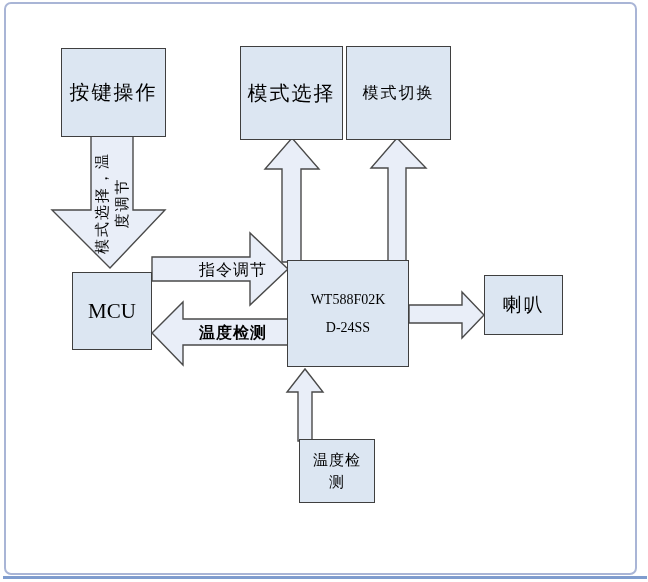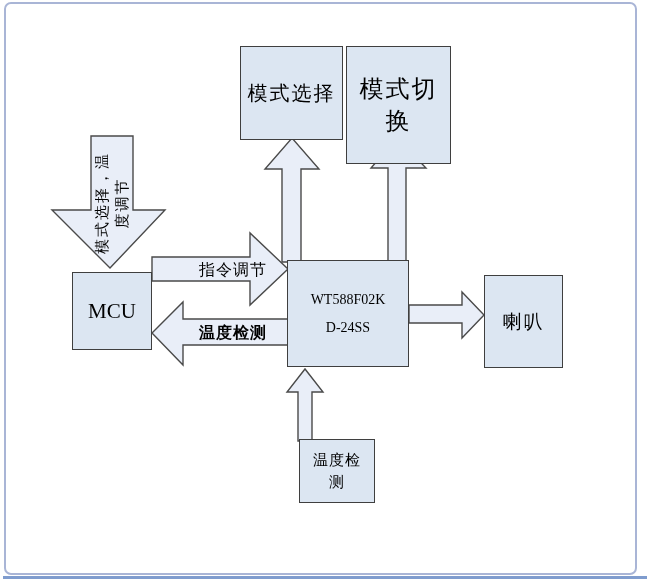--- a/index.html
+++ b/index.html
@@ -16,24 +16,24 @@
   }
   .arrow-layer{position:absolute;left:0;top:0;}
   .arrow-layer polygon{fill:#e9eef8;stroke:#4a4a4a;stroke-width:1.4;stroke-linejoin:miter;}
   .node{
     position:absolute;background:#dce6f2;border:1.5px solid #3f3f3f;
     display:flex;align-items:center;justify-content:center;text-align:center;
     box-sizing:border-box;letter-spacing:2px;line-height:1.35;
   }
   #node-keyops{left:61px;top:48px;width:105px;height:89px;font-size:20px;}
   #node-tempdisplay{left:240px;top:46px;width:103px;height:94px;font-size:20px;}
-  #node-modeswitch{left:346px;top:46px;width:105px;height:118px;font-size:24px;}
+  #node-modeswitch{left:346px;top:46px;width:105px;height:94px;font-size:16px;}
   #node-mcu{left:72px;top:272px;width:80px;height:78px;font-size:21px;letter-spacing:0;}
   #node-chip{left:287px;top:260px;width:122px;height:107px;font-size:14px;letter-spacing:0;line-height:28px;}
-  #node-speaker{left:484px;top:275px;width:79px;height:93px;font-size:19px;}
+  #node-speaker{left:484px;top:275px;width:79px;height:60px;font-size:19px;}
   #node-sensor{left:267px;top:439px;width:76px;height:64px;font-size:15px;letter-spacing:1px;line-height:22px;margin-left:32px;}
   .edge-label{
     position:absolute;font-size:16px;letter-spacing:1px;text-align:right;white-space:nowrap;
   }
   #label-cmd{left:167px;top:260px;width:100px;}
   #label-tempdetect{left:167px;top:323px;width:100px;font-weight:bold;}
   #label-modeselect{
     left:52px;top:183px;width:120px;height:40px;
     transform:rotate(-90deg);transform-origin:center center;
     font-size:15px;line-height:20px;letter-spacing:2px;text-align:center;white-space:nowrap;
@@ -55,20 +55,23 @@
   <svg class="arrow-layer" width="648" height="582" viewBox="0 0 648 582" aria-hidden="true">
     <polygon points="91,136 91,210 52,210 110,268 165,210 133,210 133,136"></polygon>
     <polygon points="152,257 250,257 250,233 288,269 250,305 250,281 152,281"></polygon>
     <polygon points="290,319 183,319 183,302 152,333 183,365 183,345 290,345"></polygon>
     <polygon points="282,262 282,169 265,169 292,138 319,169 301,169 301,262"></polygon>
     <polygon points="388,262 388,168 371,168 397,138 426,168 406,168 406,262"></polygon>
     <polygon points="409,305 462,305 462,292 484,315 462,338 462,323 409,323"></polygon>
     <polygon points="298,441 298,392 287,392 305,369 323,392 312,392 312,441"></polygon>
   </svg>
 
+  <div class="node" id="node-keyops">
+    <span>按键操作</span>
+  </div>
 
   <div class="node" id="node-tempdisplay">
     <span>模式选择</span>
   </div>
 
   <div class="node" id="node-modeswitch">
     <span>模式切换</span>
   </div>
 
   <div class="node" id="node-mcu">

